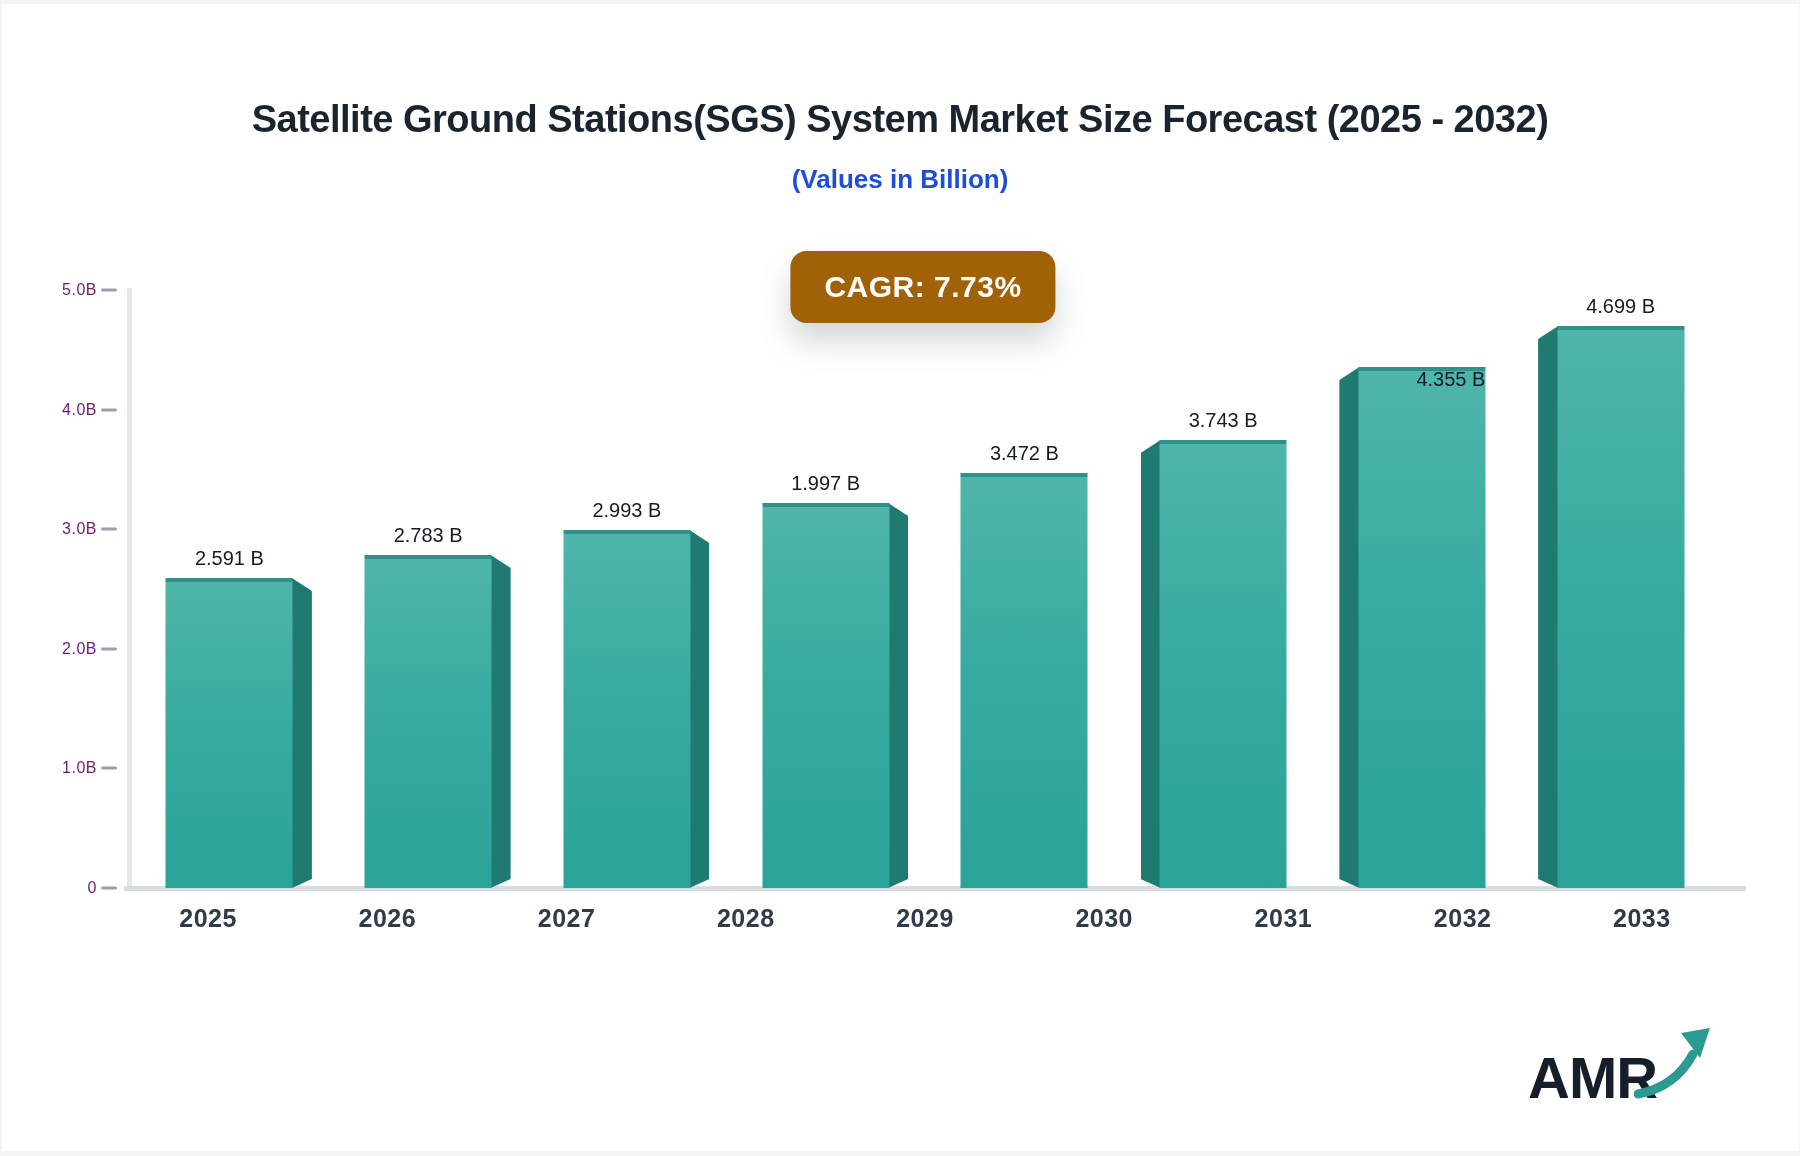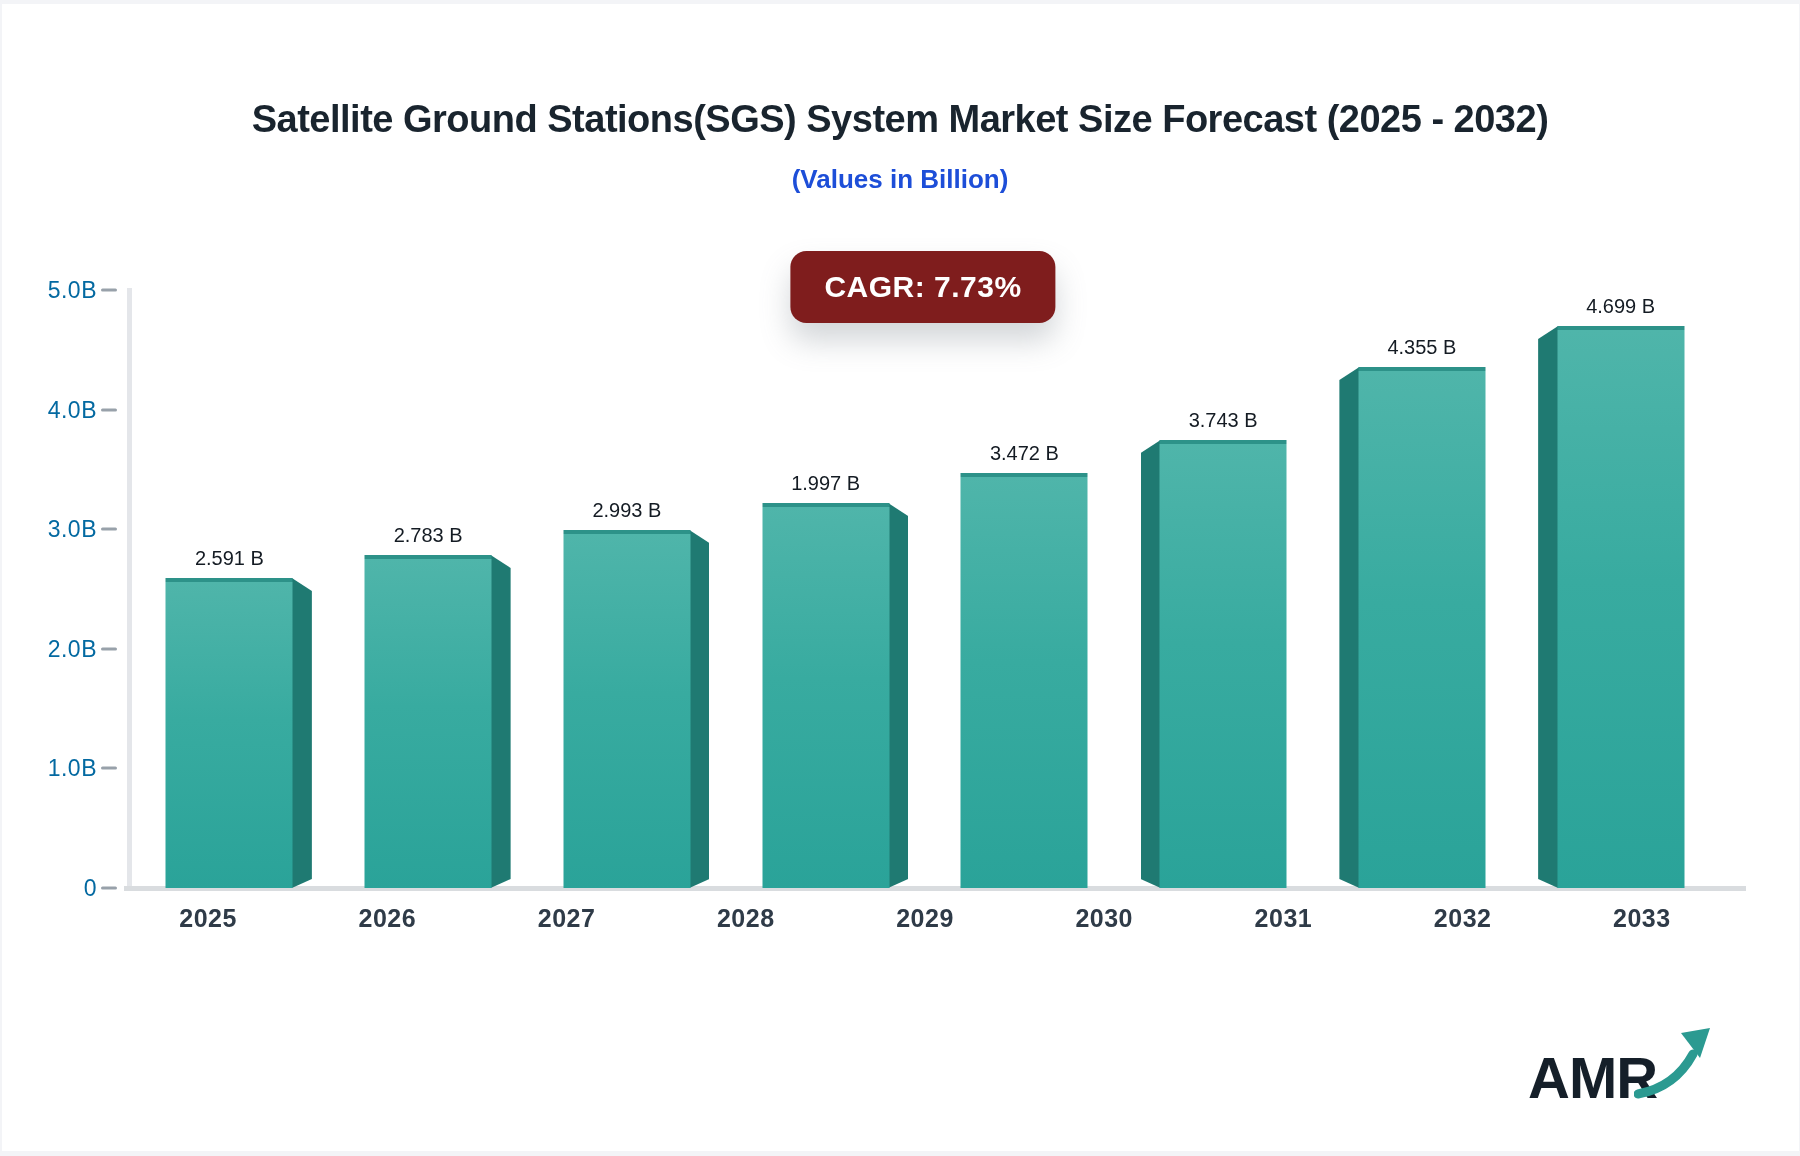--- a/index.html
+++ b/index.html
@@ -18,38 +18,38 @@
     position:absolute;left:0;top:98px;width:1800px;
     text-align:center;font-size:38px;font-weight:700;color:#19242E;
     letter-spacing:-0.5px;
   }
   .chart-subtitle{
     position:absolute;left:0;top:164px;width:1800px;
     text-align:center;font-size:26px;font-weight:600;color:#1d4ed8;
   }
   .cagr-badge{
     position:absolute;left:923px;top:251px;transform:translateX(-50%);
-    background:#7f1d1d;color:#FFFFFF;
+    background:#a16207;color:#FFFFFF;
     font-size:30px;font-weight:700;letter-spacing:0.5px;
     padding:19px 34px;border-radius:16px;white-space:nowrap;
     box-shadow:0 18px 30px rgba(110,120,130,0.30);
   }
 
   
   .y-axis-line{
     position:absolute;left:127px;top:288px;width:5px;height:601px;
     background:#E4E6EA;
   }
   .x-baseline{
     position:absolute;left:124px;top:886px;width:1622px;height:5px;
     background:#D9DCDF;
   }
   .ytick-label{
     position:absolute;width:78px;text-align:right;
-    font-size:23px;color:#0369a1;letter-spacing:0.5px;
+    font-size:16px;color:#701a75;letter-spacing:0.5px;
     transform:translateY(-50%);
   }
   .ytick-dash{
     position:absolute;left:101px;width:16px;height:3px;border-radius:2px;
     background:#98A1AA;transform:translateY(-50%);
   }
 
   .bars-row{
     position:absolute;left:130px;top:288px;width:1590px;height:600px;
     display:flex;align-items:flex-end;
@@ -152,21 +152,21 @@
         <div class="bar-value" style="bottom: 423px;">3.472 B</div>
       </div>
       <div class="bar-slot">
         <div class="bar-side left" style="height: 448px; background: rgb(31, 122, 114);"></div>
         <div class="bar-face" style="height: 448px;"></div>
         <div class="bar-value" style="bottom: 456px;">3.743 B</div>
       </div>
       <div class="bar-slot">
         <div class="bar-side left" style="height: 521px; background: rgb(31, 122, 114);"></div>
         <div class="bar-face" style="height: 521px;"></div>
-        <div class="bar-value" style="bottom: 529px;">4.355 B</div>
+        <div class="bar-value" style="bottom: 497px; margin-left: 29px;">4.355 B</div>
       </div>
       <div class="bar-slot">
         <div class="bar-side left" style="height: 562px; background: rgb(31, 122, 114);"></div>
         <div class="bar-face" style="height: 562px;"></div>
         <div class="bar-value" style="bottom: 570px;">4.699 B</div>
       </div>
     </div>
   <div class="xlabels-row" id="xlabels">
       <div class="x-label">2025</div>
       <div class="x-label">2026</div>

